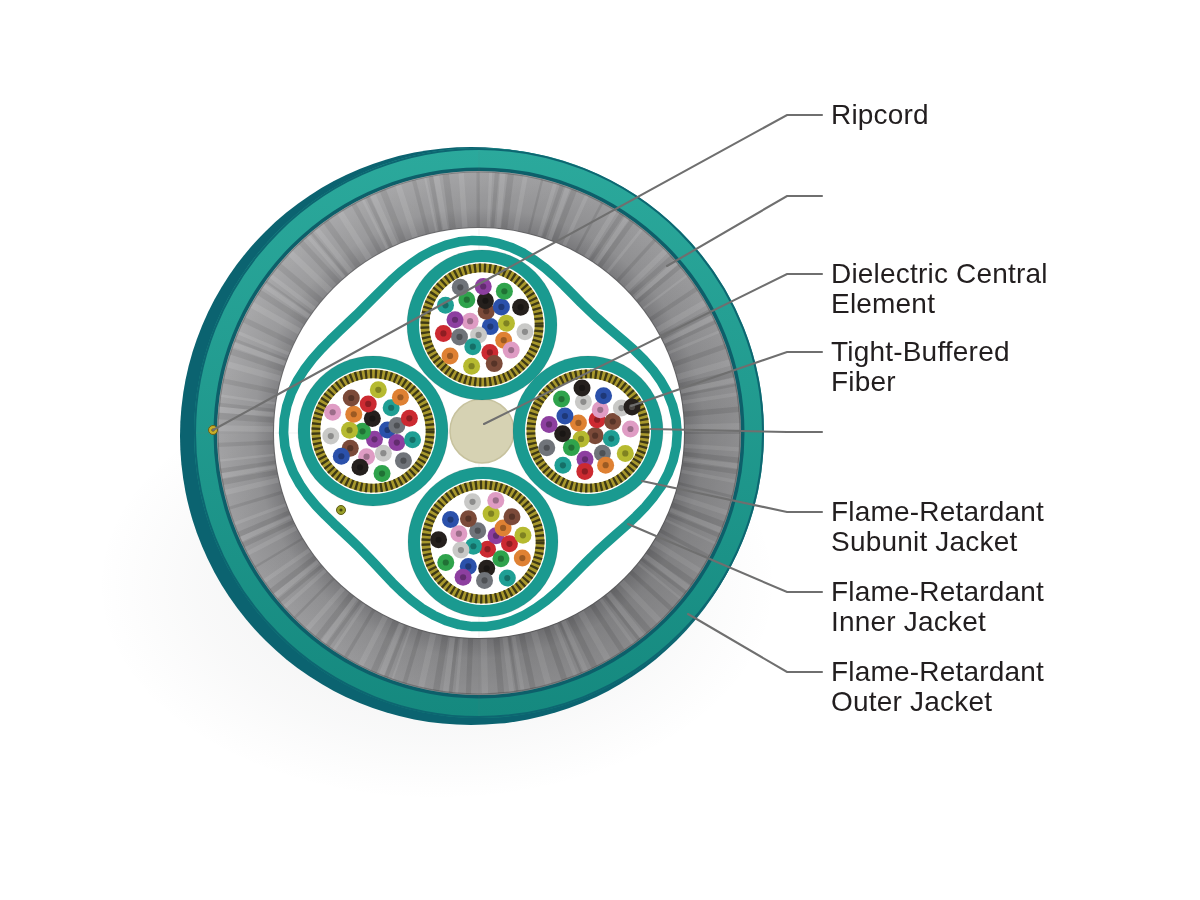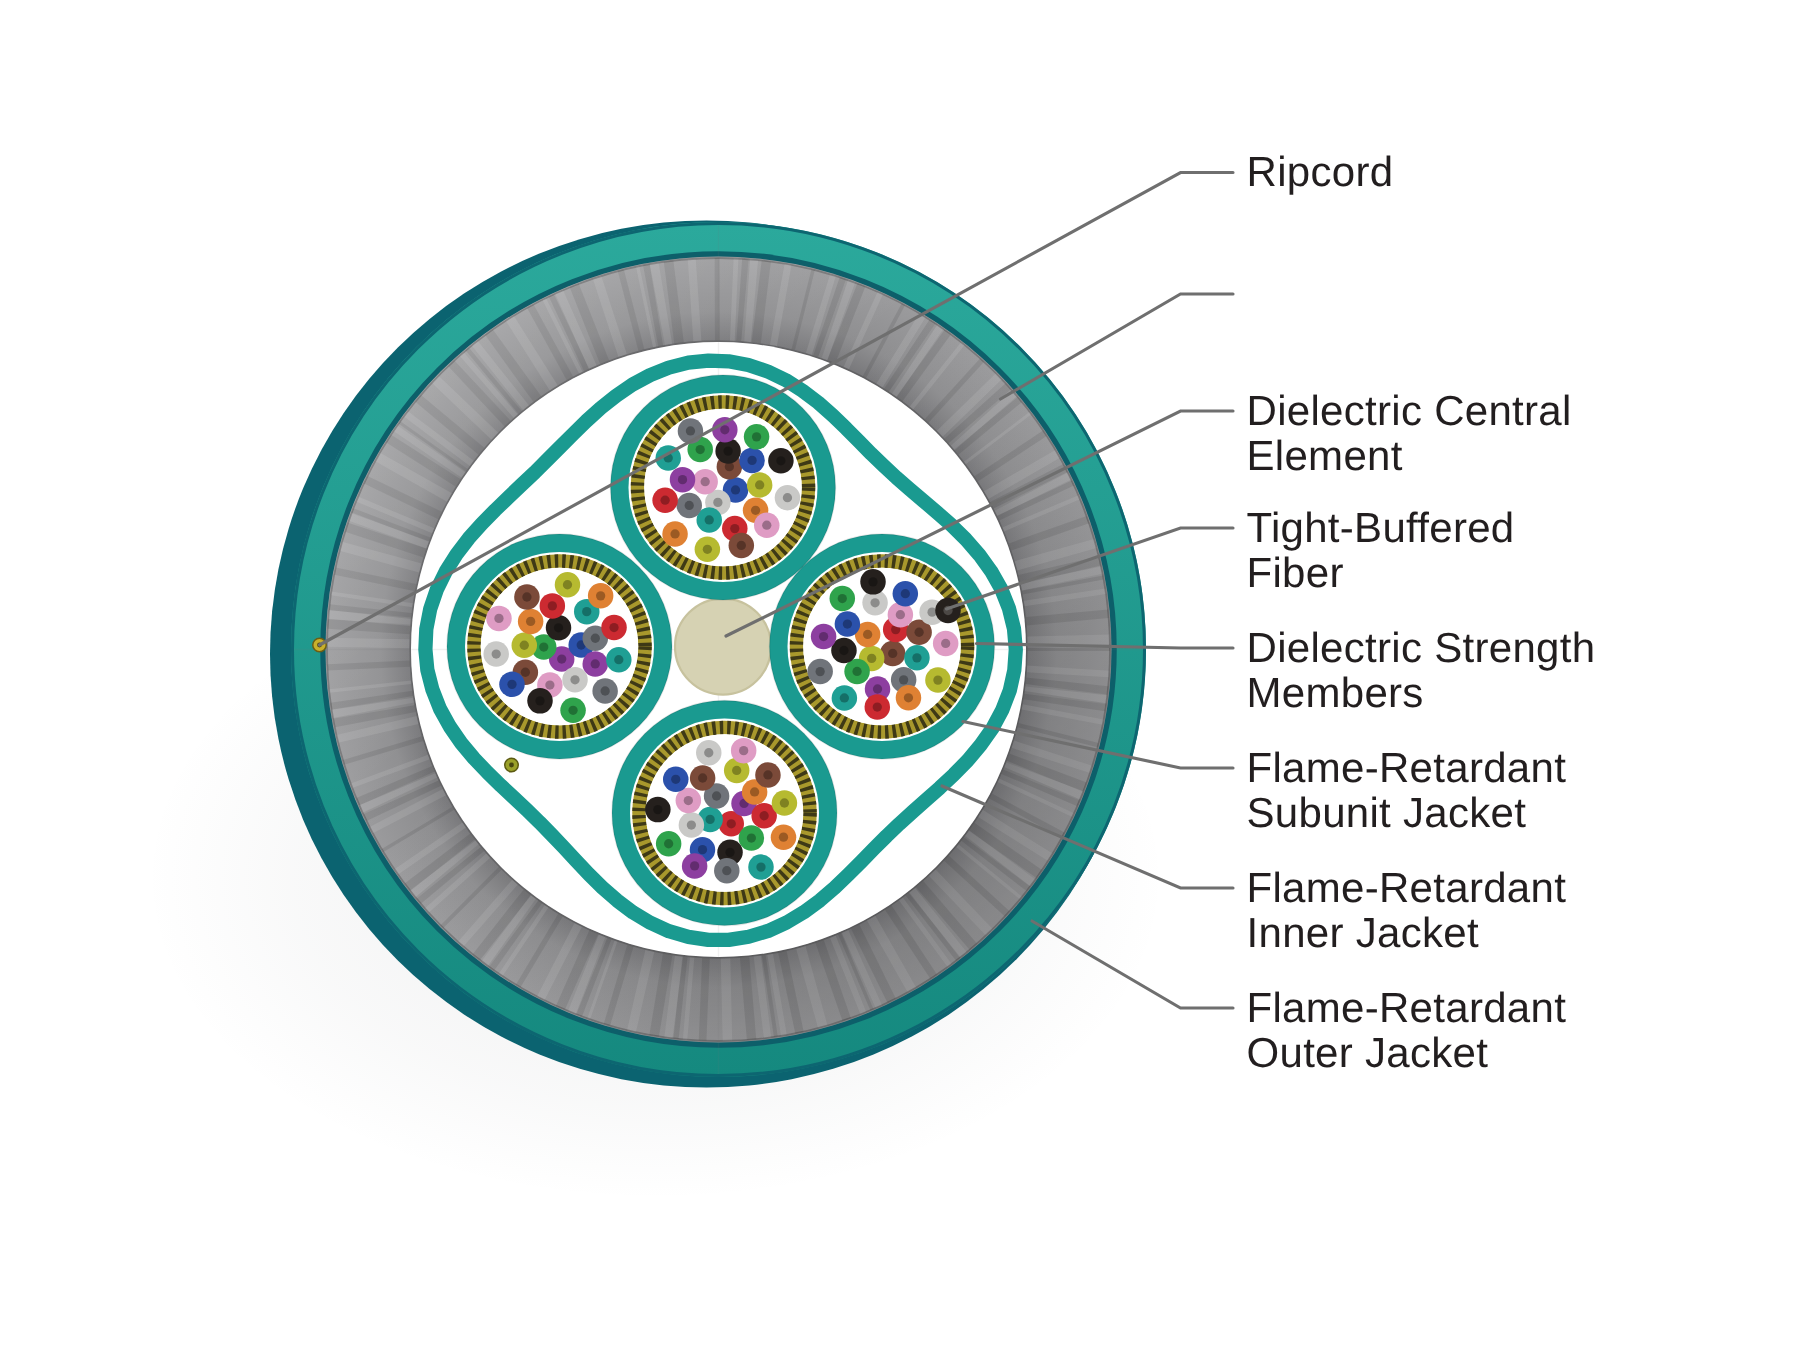--- a/index.html
+++ b/index.html
@@ -436,21 +436,19 @@
       <path d="M600 481 L745 512 L780 512" fill="none" stroke="#6f6f6f" stroke-width="2.1" stroke-linecap="round"></path>
       <path d="M586 524 L745 592 L780 592" fill="none" stroke="#6f6f6f" stroke-width="2.1" stroke-linecap="round"></path>
       <path d="M646 614 L745 672 L780 672" fill="none" stroke="#6f6f6f" stroke-width="2.1" stroke-linecap="round"></path>
     </svg>
 
   <div class="lbl" style="top:100px">Ripcord</div>
   <div class="lbl" style="top:259px">Dielectric Central
 Element</div>
   <div class="lbl" style="top:337px">Tight-Buffered
 Fiber</div>
-  <div class="lbl" style="top:417px">Dielectric Strength
-Members</div>
   <div class="lbl" style="top:497px">Flame-Retardant
 Subunit Jacket</div>
   <div class="lbl" style="top:577px">Flame-Retardant
 Inner Jacket</div>
   <div class="lbl" style="top:657px">Flame-Retardant
 Outer Jacket</div>
 </div>
 
 </body></html>

